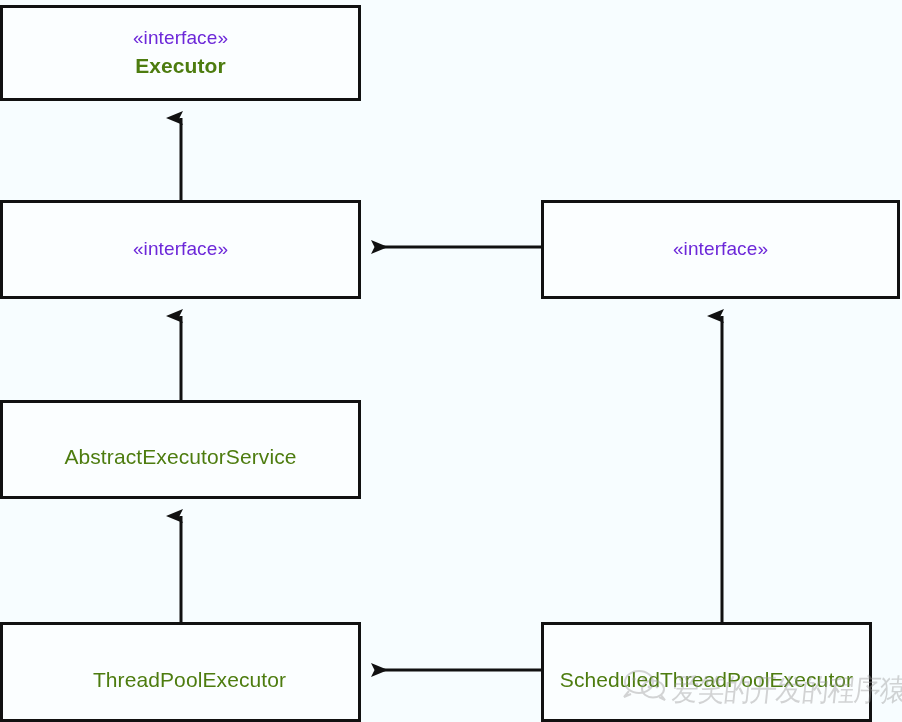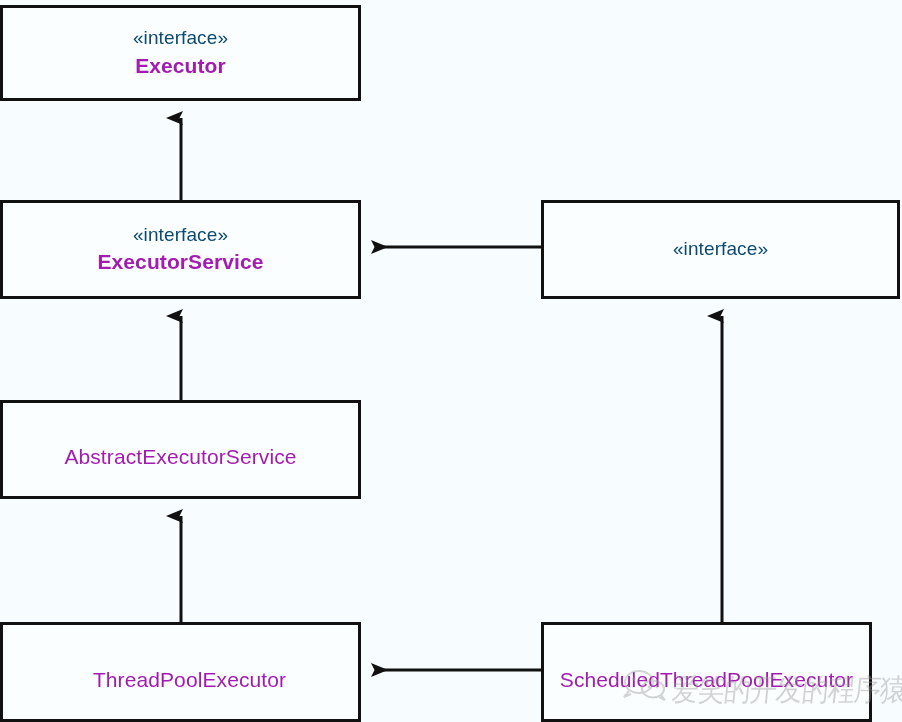--- a/index.html
+++ b/index.html
@@ -24,27 +24,27 @@
     display: flex;
     flex-direction: column;
     align-items: center;
     justify-content: center;
     text-align: center;
     line-height: 1.28;
   }
   .stereotype {
     font-size: 19px;
     font-weight: 400;
-    color: #0c4a6e;
+    color: #6d28d9;
     letter-spacing: 0.1px;
   }
   .classname {
     font-size: 21px;
     font-weight: 700;
-    color: #a21caf;
+    color: #4d7c0f;
     letter-spacing: 0.1px;
     margin-top: 2px;
   }
   .classname.plain {
     font-weight: 400;
     font-size: 21px;
     margin-top: 16px;
   }
   .edge-layer {
     position: absolute;
@@ -121,21 +121,20 @@
     </g>
   </svg>
 
   <div class="uml-box" style="left:0px; top:5px; width:361px; height:96px; border-left-width:3px;">
     <div class="stereotype">«interface»</div>
     <div class="classname">Executor</div>
   </div>
 
   <div class="uml-box" style="left:0px; top:200px; width:361px; height:99px;">
     <div class="stereotype">«interface»</div>
-    <div class="classname">ExecutorService</div>
   </div>
 
   <div class="uml-box" style="left:541px; top:200px; width:359px; height:99px;">
     <div class="stereotype">«interface»</div>
   </div>
 
   <div class="uml-box" style="left:0px; top:400px; width:361px; height:99px;">
     <div class="classname plain">AbstractExecutorService</div>
   </div>
 

